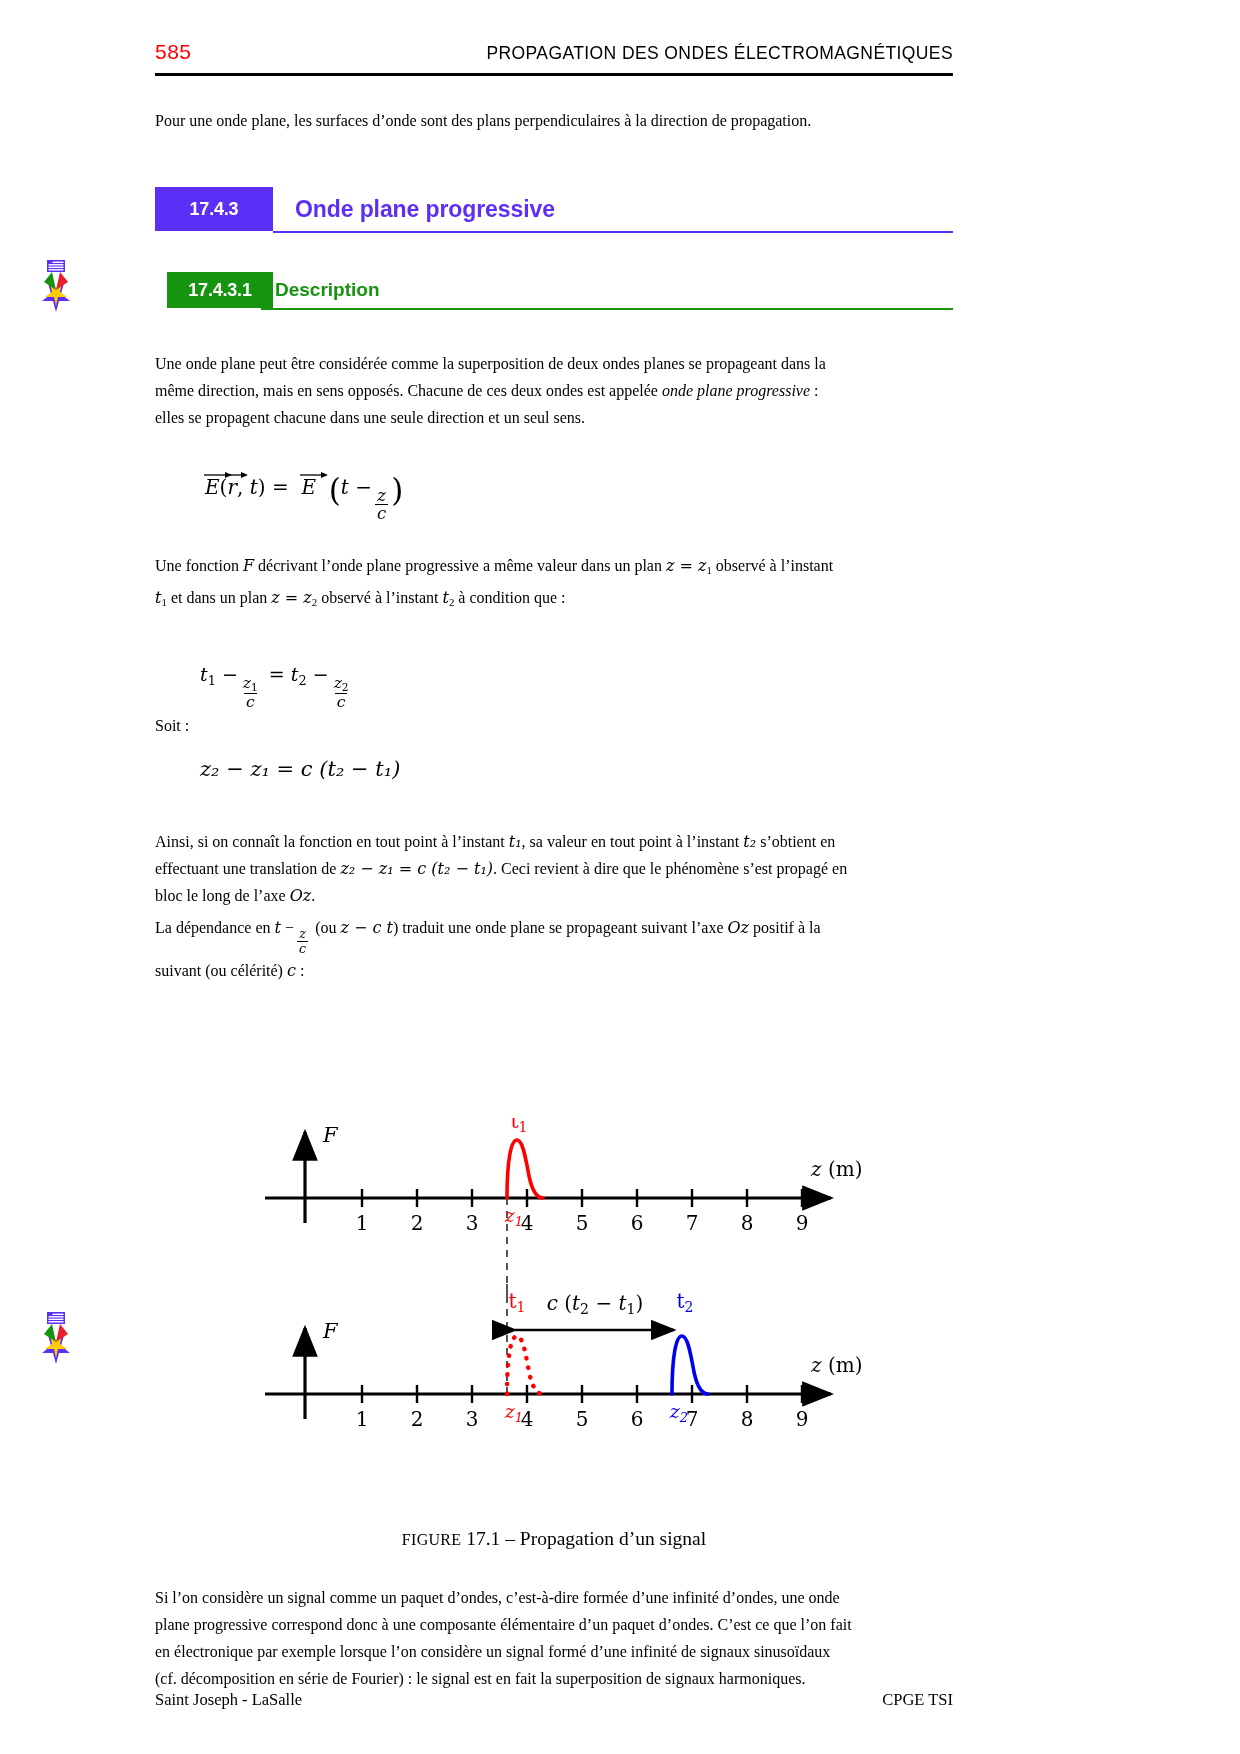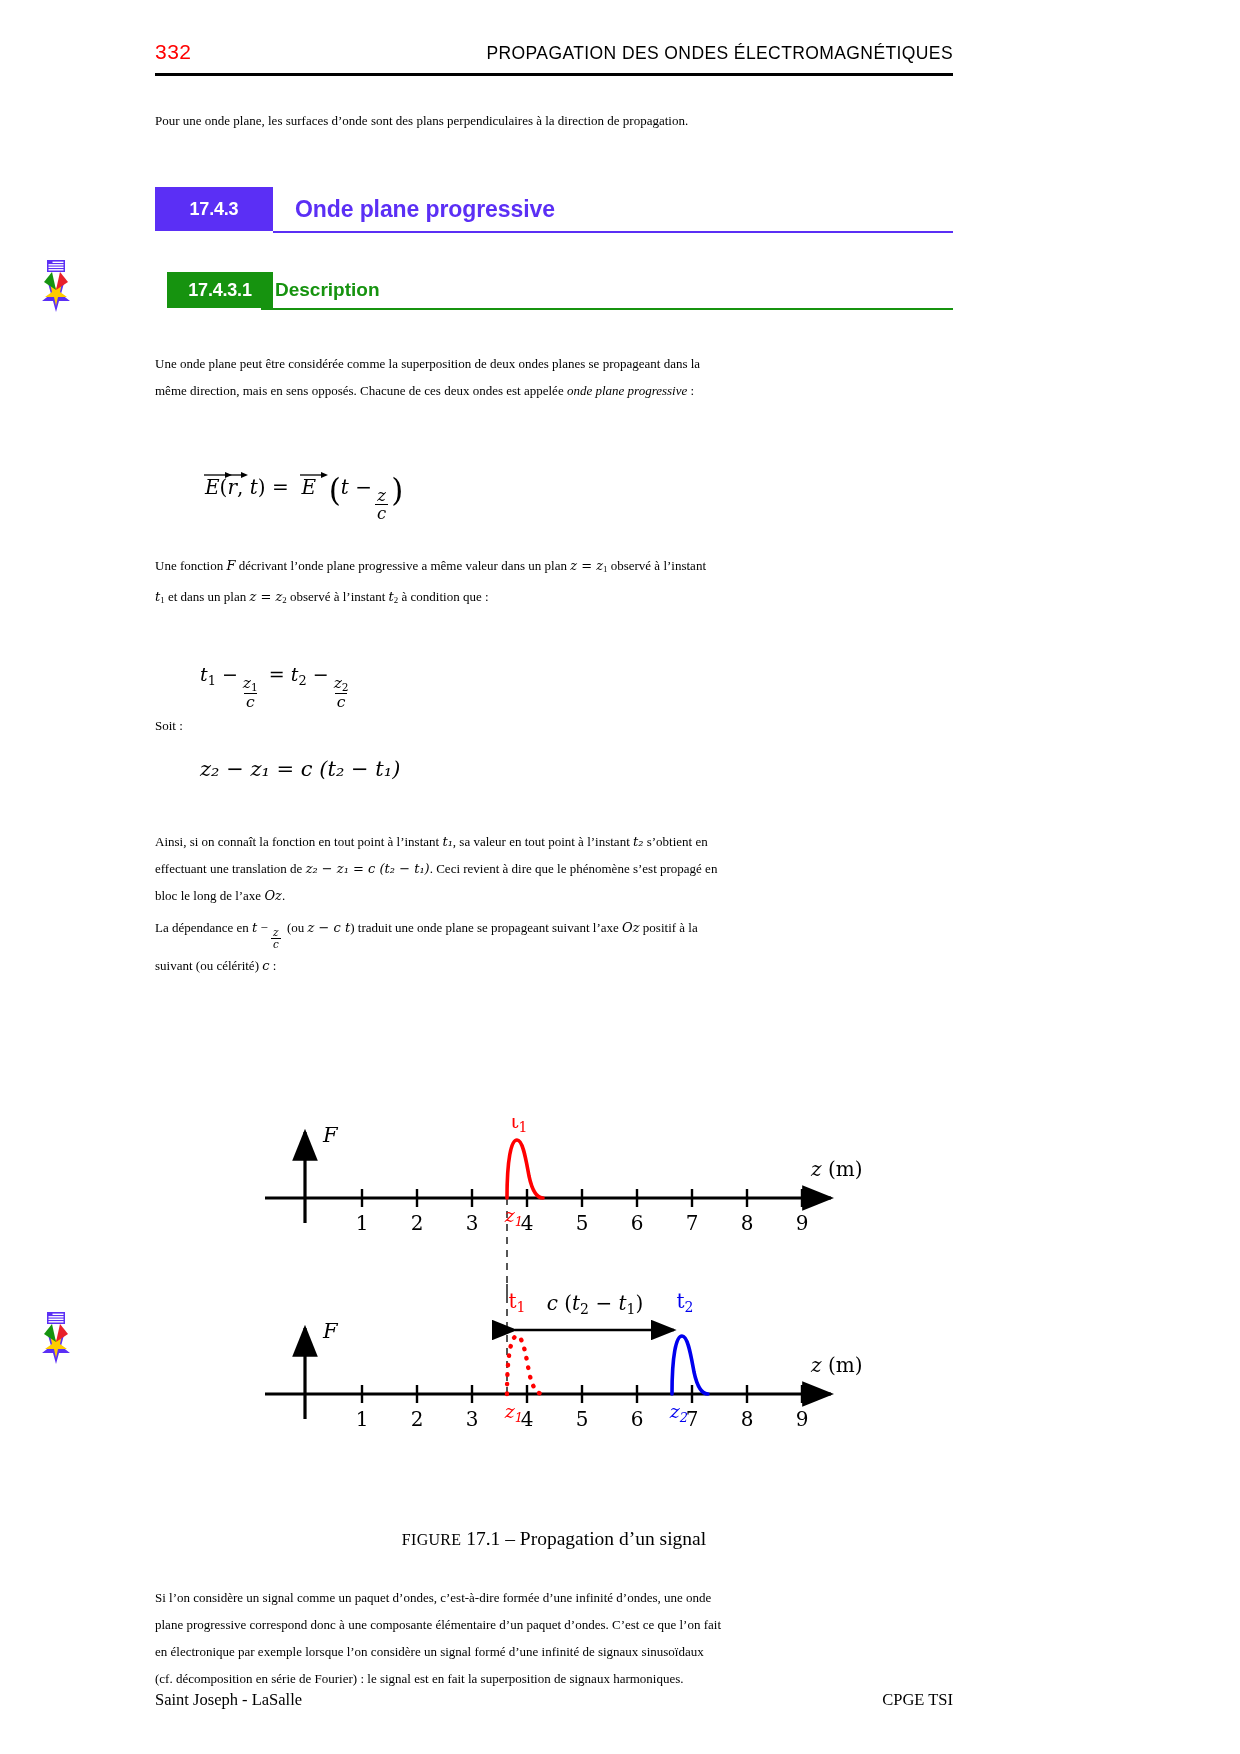--- a/index.html
+++ b/index.html
@@ -67,21 +67,21 @@
     left: 36px;
     width: 40px; height: 58px;
   }
   .side-logo.top { top: 258px; }
   .side-logo.bottom { top: 1310px; }
 
   
   .para {
     position: absolute;
     left: 155px; width: 798px;
-    font-size: 13px;
+    font-size: 16px;
     line-height: 27px;
     text-align: justify;
   }
   .para i { font-style: italic; }
 
   
   .sec-head {
     position: absolute;
     left: 155px; width: 798px;
     height: 44px;
@@ -191,21 +191,21 @@
   }
   .footer-left { position: absolute; left: 0; top: 0; }
   .footer-right { position: absolute; right: 0; top: 0; }
 </style>
 </head>
 <body>
 
 <div id="page">
 
   <div class="header">
-    <div class="header-page-number">332</div>
+    <div class="header-page-number">585</div>
     <div class="header-title">PROPAGATION DES ONDES ÉLECTROMAGNÉTIQUES</div>
   </div>
   <div class="header-rule"></div>
 
   <svg class="side-logo top" viewBox="0 0 40 58">
     <g transform="rotate(180 20 29)">
       <polygon points="20,4 23,15 34,15 25,22 28,33 20,26 12,33 15,22 6,15 17,15" fill="#5b2ff5"></polygon>
       <polygon points="20,10 22,19 31,19 24,24 26,33 20,28 14,33 16,24 9,19 18,19" fill="#ffcc00"></polygon>
       <polygon points="8,34 20,26 16,44" fill="#e8202a"></polygon>
       <polygon points="32,34 20,26 24,44" fill="#16930f"></polygon>
@@ -243,20 +243,21 @@
 
   <div class="subsec-head" style="top:272px;">
     <div class="subsec-num">17.4.3.1</div>
     <div class="subsec-label">Description</div>
     <div class="subsec-rule"></div>
   </div>
 
   <div class="para" style="top:350px; text-align:left;">
     <span>Une onde plane peut être considérée comme la superposition de deux ondes planes se propageant dans la</span><br>
     <span>même direction, mais en sens opposés. Chacune de ces deux ondes est appelée </span><i>onde plane progressive</i><span> :</span><br>
+    <span>elles se propagent chacune dans une seule direction et un seul sens.</span>
   </div>
 
   <div class="math" style="left:205px; top:472px; font-size:20px;">
     <span class="vecwrap">
       <svg class="arrowbar" viewBox="0 0 28 8" preserveAspectRatio="none">
         <line x1="0" y1="4" x2="24" y2="4" stroke="#000" stroke-width="1.3"></line>
         <polygon points="28,4 21,1 21,7" fill="#000"></polygon>
       </svg>
       <span class="mi">E</span>
     </span><span class="mo">(</span><span class="vecwrap">

